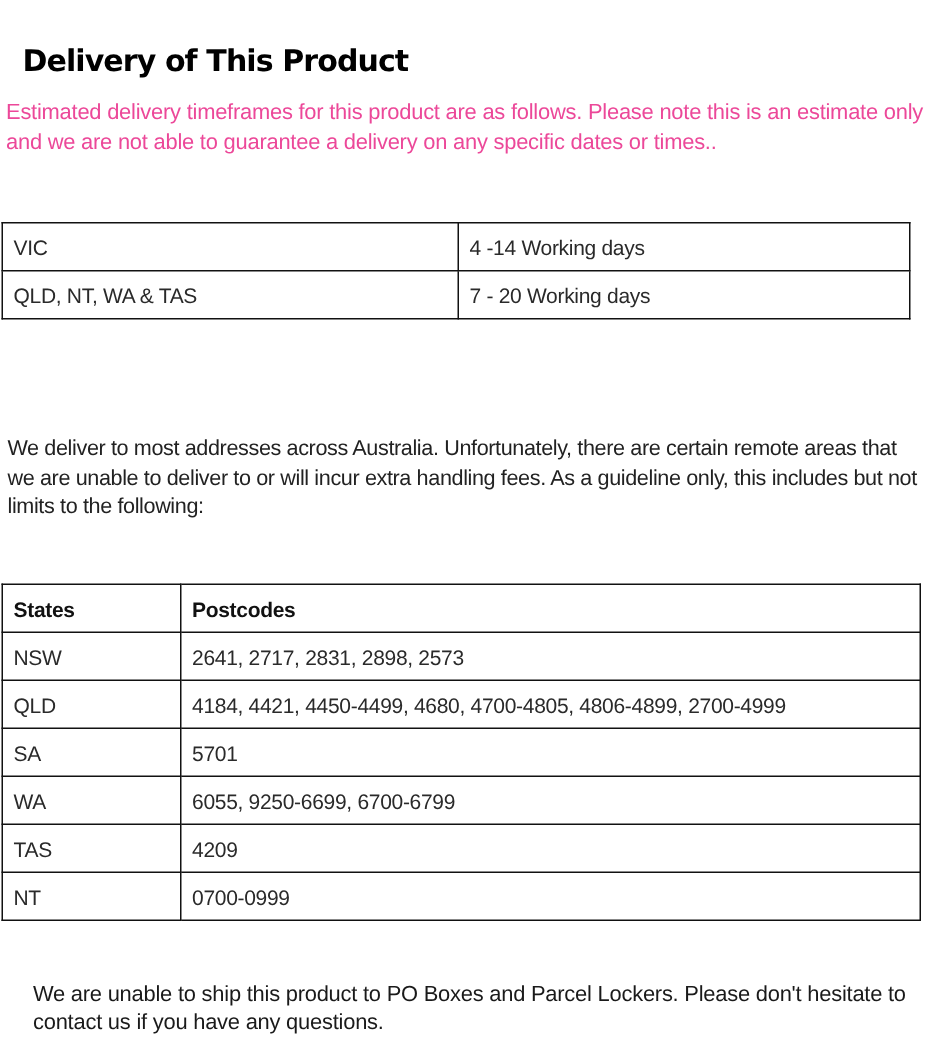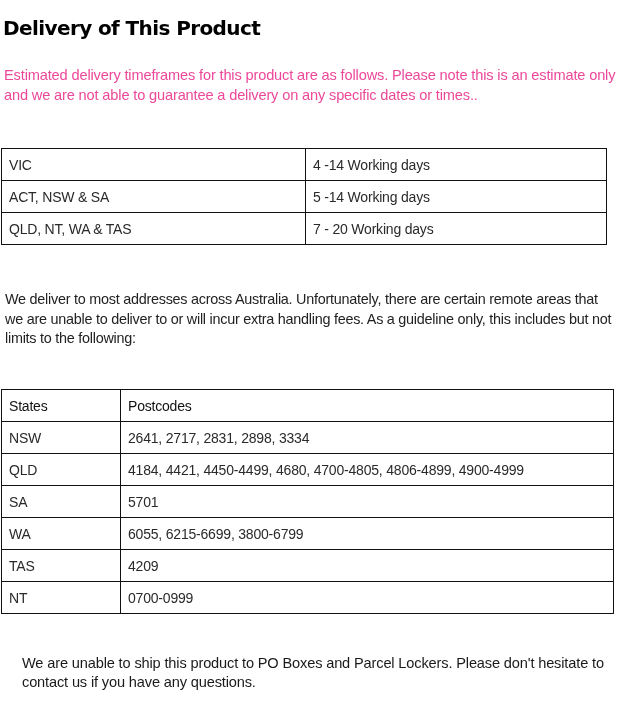--- a/index.html
+++ b/index.html
@@ -12,21 +12,21 @@
       height: 703px;
       position: relative;
       overflow: hidden;
       color: #222222;
       font-family: "Liberation Sans", sans-serif;
     }
     .title {
       position: absolute;
       left: 3px;
       top: 14px;
-      margin: 0;
+      margin: 12px;
       font-family: "DejaVu Sans", sans-serif;
       font-weight: bold;
       font-size: 20px;
       letter-spacing: -0.6px;
       color: #000000;
       line-height: 28px;
     }
     .intro {
       position: absolute;
       left: 4px;
@@ -60,21 +60,21 @@
     }
     .t1 td { height: 31px; }
     .t1 td.c1 { width: 296px; }
     .t2 {
       left: 1px;
       top: 389px;
       width: 613px;
     }
     .t2 td, .t2 th { height: 31px; }
     .t2 .c1 { width: 111px; }
-    .t2 th { font-weight: normal; color: #111111; }
+    .t2 th { font-weight: bold; color: #111111; }
     .remote {
       position: absolute;
       left: 1px;
       top: 286px;
       width: 612px;
       margin: 4px;
       font-family: "Liberation Sans", sans-serif;
       font-size: 14.4px;
       line-height: 19.5px;
       color: #222222;
@@ -100,53 +100,49 @@
 
 <p class="intro">Estimated delivery timeframes for this product are as follows. Please note this is an estimate only and we are not able to guarantee a delivery on any specific dates or times..</p>
 
 <table class="t1">
   <tbody>
     <tr>
       <td class="c1">VIC</td>
       <td>4 -14 Working days</td>
     </tr>
     <tr>
-      <td class="c1">ACT, NSW &amp; SA</td>
-      <td>5 -14 Working days</td>
-    </tr>
-    <tr>
       <td class="c1">QLD, NT, WA &amp; TAS</td>
       <td>7 - 20 Working days</td>
     </tr>
   </tbody>
 </table>
 
 <p class="remote">We deliver to most addresses across Australia. Unfortunately, there are certain remote areas that we are unable to deliver to or will incur extra handling fees. As a guideline only, this includes but not limits to the following:</p>
 
 <table class="t2">
   <tbody>
     <tr>
       <th class="c1">States</th>
       <th>Postcodes</th>
     </tr>
     <tr>
       <td class="c1">NSW</td>
-      <td>2641, 2717, 2831, 2898, 3334</td>
+      <td>2641, 2717, 2831, 2898, 2573</td>
     </tr>
     <tr>
       <td class="c1">QLD</td>
-      <td>4184, 4421, 4450-4499, 4680, 4700-4805, 4806-4899, 4900-4999</td>
+      <td>4184, 4421, 4450-4499, 4680, 4700-4805, 4806-4899, 2700-4999</td>
     </tr>
     <tr>
       <td class="c1">SA</td>
       <td>5701</td>
     </tr>
     <tr>
       <td class="c1">WA</td>
-      <td>6055, 6215-6699, 3800-6799</td>
+      <td>6055, 9250-6699, 6700-6799</td>
     </tr>
     <tr>
       <td class="c1">TAS</td>
       <td>4209</td>
     </tr>
     <tr>
       <td class="c1">NT</td>
       <td>0700-0999</td>
     </tr>
   </tbody>

